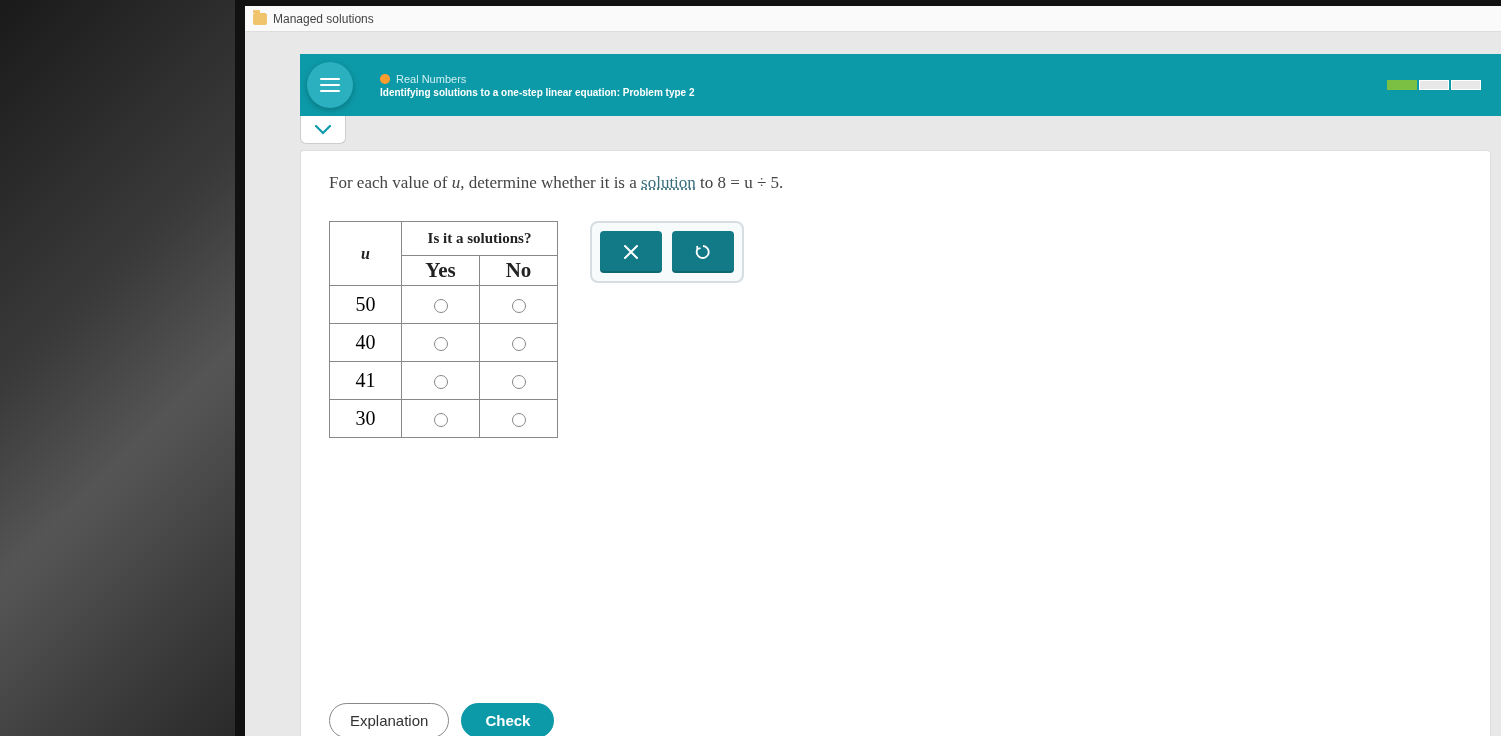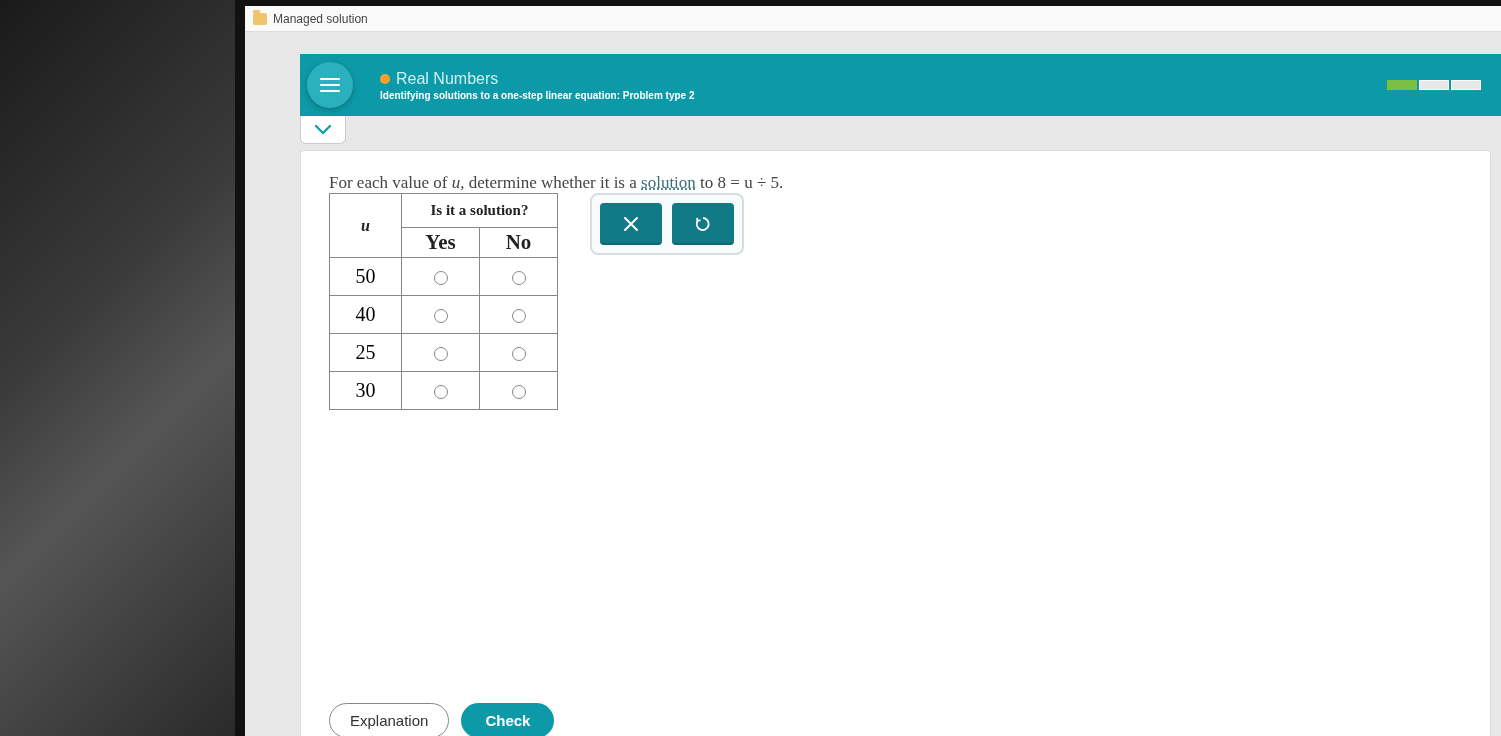--- a/index.html
+++ b/index.html
@@ -93,21 +93,21 @@
     display: block;
     height: 2px;
     background: #fff;
     border-radius: 1px;
   }
   .banner-text { flex: 1; }
   .category-row {
     display: flex;
     align-items: center;
     gap: 6px;
-    font-size: 16px;
+    font-size: 11px;
     color: #cfeff2;
     margin-bottom: 2px;
   }
   .category-dot {
     width: 10px; height: 10px;
     border-radius: 50%;
     background: #ff9d2e;
   }
   .topic-title {
     font-size: 10px;
@@ -145,20 +145,21 @@
     background: #fff;
     border: 1px solid #ddd;
     border-bottom: none;
     border-radius: 4px 4px 0 0;
     padding: 22px 28px 0 28px;
   }
   .prompt {
     font-size: 17px;
     color: #444;
     font-family: Georgia, "Times New Roman", serif;
+    margin-bottom: 28px;
   }
   .prompt .var { font-style: italic; }
   .prompt .defn { text-decoration: underline; color:#3a6e7a; text-decoration-style: dotted;}
   .prompt .eq { font-family: Georgia, serif; }
   .row-area { display: flex; gap: 32px; align-items: flex-start; }
   table.solution {
     border-collapse: collapse;
     font-family: Georgia, "Times New Roman", serif;
   }
   table.solution th, table.solution td {
@@ -233,21 +234,21 @@
 </head>
 <body>
 
 <div class="photo-left"></div>
 
 <div class="screen-bezel">
   <div class="screen">
 
     <div class="bookmark-bar">
       <span class="folder-icon"></span>
-      <span>Managed solution</span>
+      <span>Managed solutions</span>
     </div>
 
     <div class="app-area">
 
       <div class="top-banner">
         <div class="banner-text">
           <div class="category-row">
             <span class="category-dot"></span>
             <span>Real Numbers</span>
           </div>
@@ -278,38 +279,38 @@
 
         <p class="prompt">
           <span>For each value of </span><span class="var">u</span><span>, determine whether it is a </span><span class="defn">solution</span><span> to </span><span class="eq">8 = u ÷ 5</span><span>.</span>
         </p>
 
         <div class="row-area">
           <table class="solution">
             <tbody>
                 <tr>
               <th class="u-head" rowspan="2">u</th>
-              <th class="sol-head" colspan="2">Is it a solution?</th>
+              <th class="sol-head" colspan="2">Is it a solutions?</th>
             </tr>
             <tr>
               <th class="yn-head">Yes</th>
               <th class="yn-head">No</th>
             </tr>
             <tr>
               <td class="val-cell">50</td>
               <td class="val-cell"><span class="radio"></span></td>
               <td class="val-cell"><span class="radio"></span></td>
             </tr>
             <tr>
               <td class="val-cell">40</td>
               <td class="val-cell"><span class="radio"></span></td>
               <td class="val-cell"><span class="radio"></span></td>
             </tr>
             <tr>
-              <td class="val-cell">25</td>
+              <td class="val-cell">41</td>
               <td class="val-cell"><span class="radio"></span></td>
               <td class="val-cell"><span class="radio"></span></td>
             </tr>
             <tr>
               <td class="val-cell">30</td>
               <td class="val-cell"><span class="radio"></span></td>
               <td class="val-cell"><span class="radio"></span></td>
             </tr>
           </tbody>
             </table>

